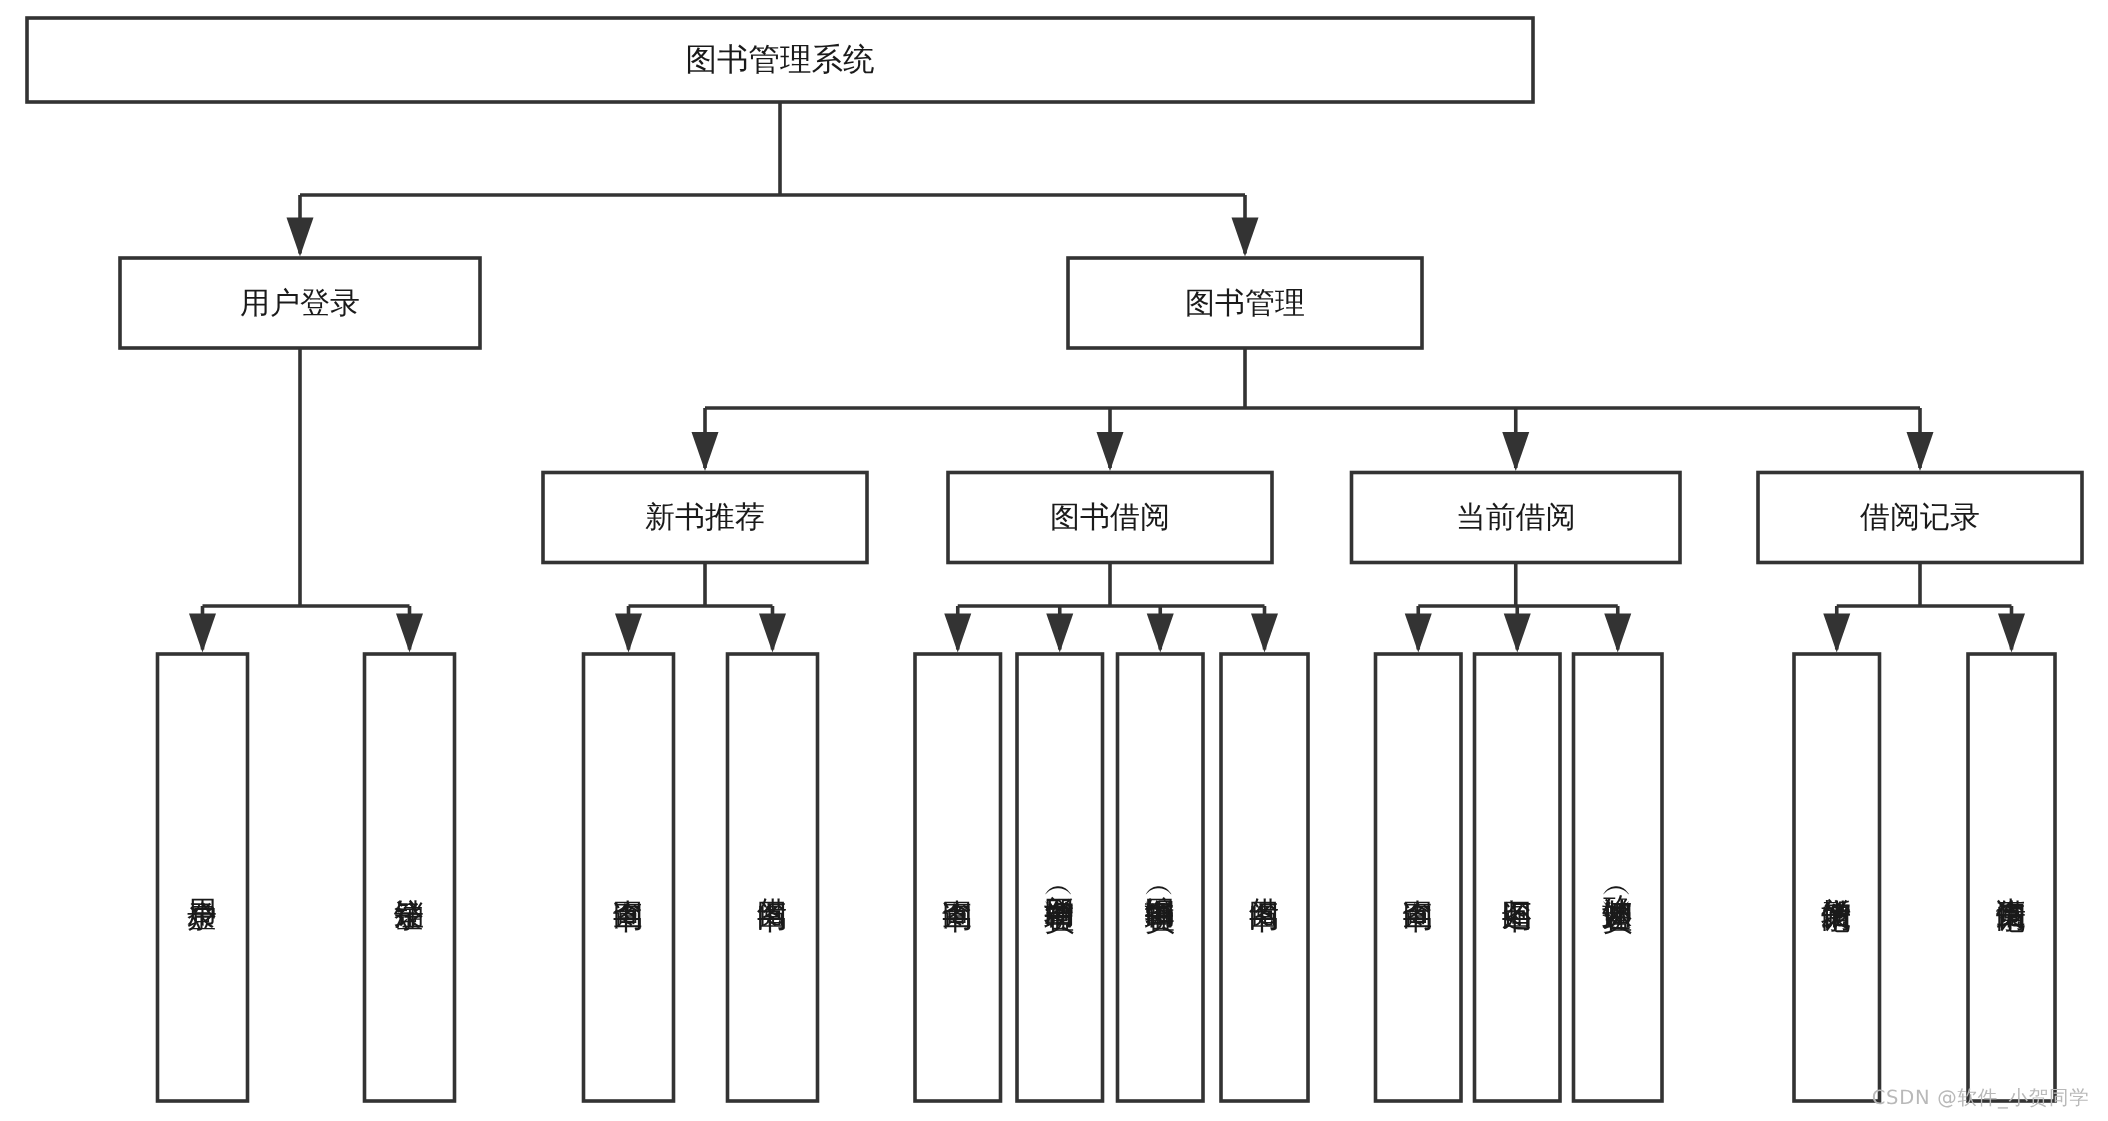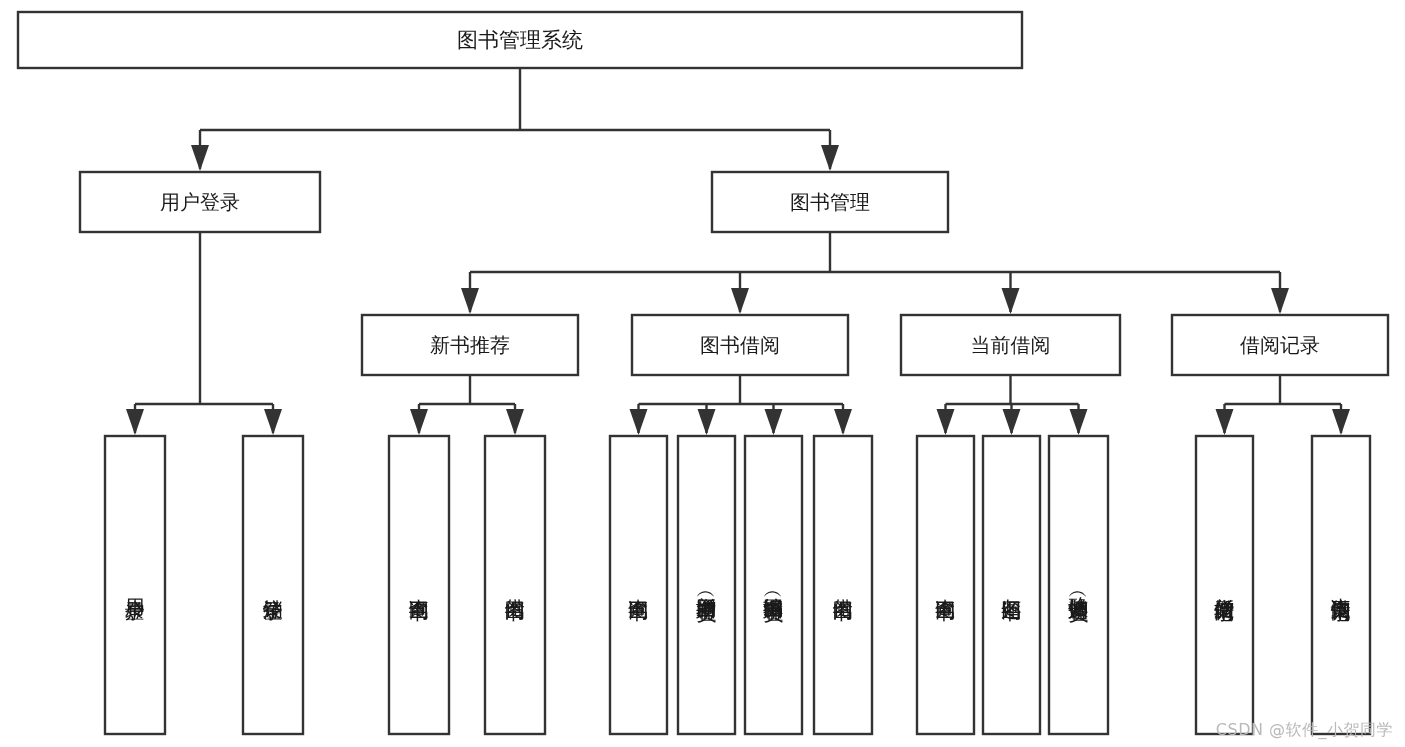--- a/index.html
+++ b/index.html
@@ -63,21 +63,21 @@
     color: #1a1a1a;
     letter-spacing: 1px;
     font-family: "DejaVu Sans", "Liberation Sans", sans-serif;
     pointer-events: none;
     white-space: nowrap;
   }
   .watermark {
     position: absolute;
     right: 12px;
     bottom: 6px;
-    font-size: 16px;
+    font-size: 13px;
     color: #b9b9b9;
     font-family: "DejaVu Sans", "Liberation Sans", sans-serif;
     letter-spacing: 0.5px;
   }
 </style>
 </head>
 <body>
 
 <div id="diagram-root">
 

